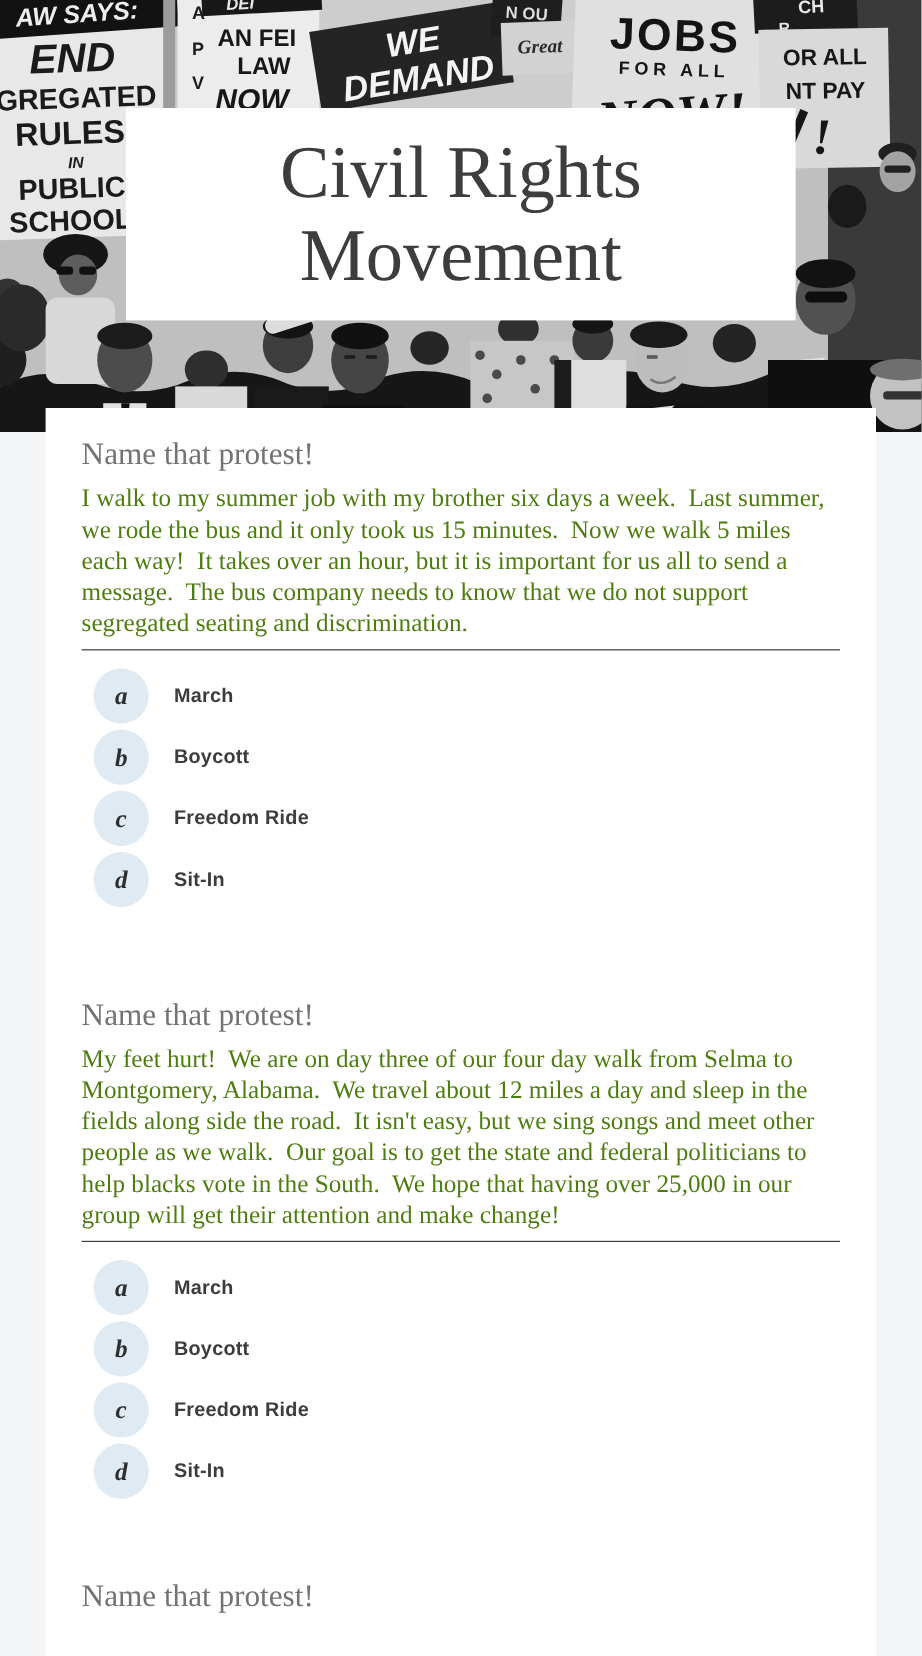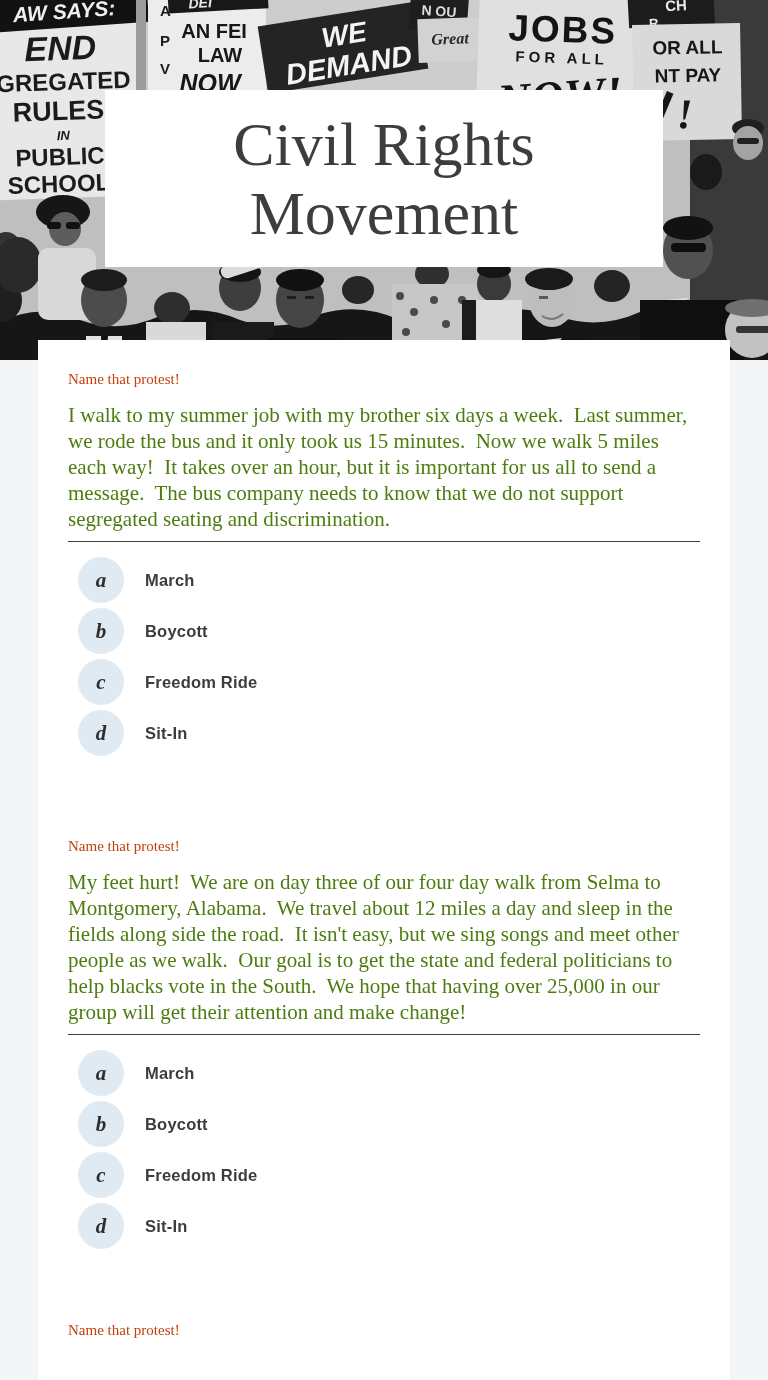--- a/index.html
+++ b/index.html
@@ -23,21 +23,21 @@
     margin:0; font-family:"Liberation Serif", serif; font-weight:400;
     font-size:62px; line-height:69px; color:#3d3d3d; letter-spacing:0;
   }
 
   
   .sheet {
     position:absolute; left:38px; top:340px; width:692px; height:1140px;
     background:#ffffff; box-sizing:border-box; padding:25px 30px 40px 30px;
   }
   .q-title {
-    margin:0; font-size:15px; line-height:28px; font-weight:400; color:#c2410c;
+    margin:0; font-size:26px; line-height:28px; font-weight:400; color:#737373;
   }
   .q-prompt {
     margin:9px 0 0 0; font-size:21px; line-height:26px; color:#4d7c0f;
     white-space:pre-wrap;
   }
   .divider { border:none; border-top:1px solid #3f3f3f; margin:9px 0 15px 0; height:0; }
   .options { margin:0; padding:0; list-style:none; }
   .option {
     display:flex; align-items:center; margin:0 0 5px 10px; cursor:pointer;
   }

